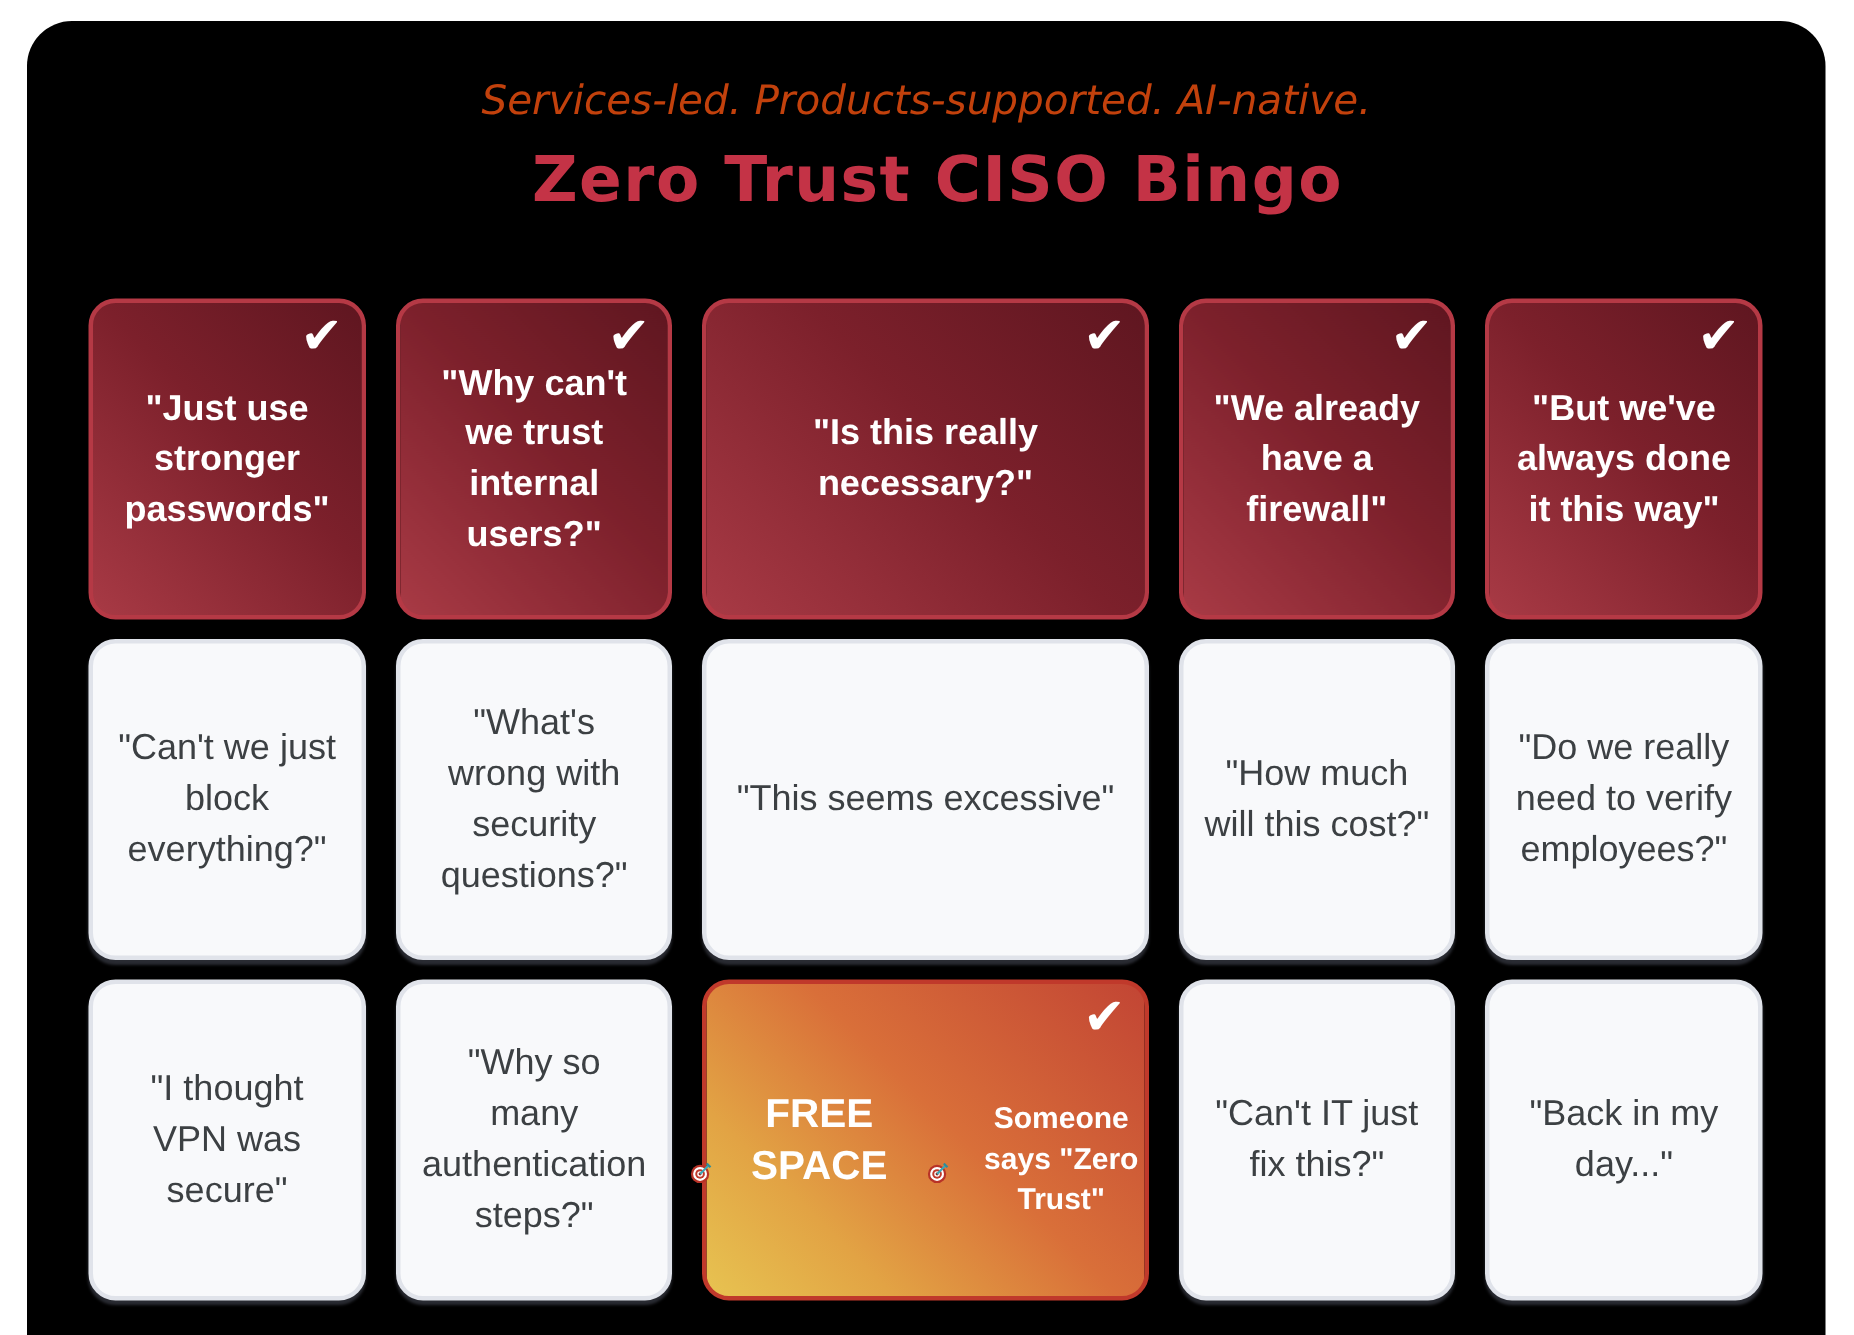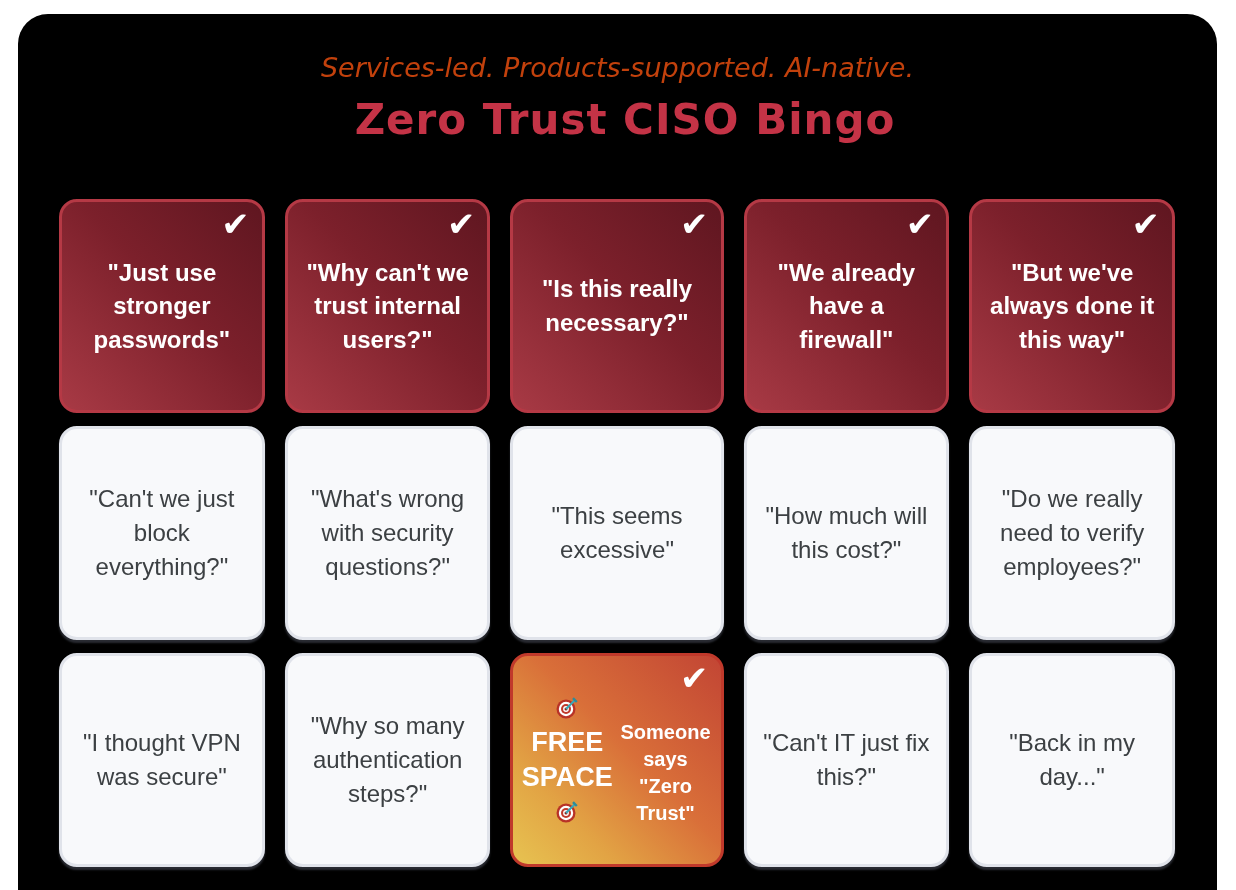--- a/index.html
+++ b/index.html
@@ -79,23 +79,23 @@
     top: 2px;
     right: 12px;
     font-size: 34px;
     font-weight: bold;
     color: #ffffff;
     font-family: "DejaVu Sans", sans-serif;
     line-height: 1.2;
   }
   .free-left {
     display: flex;
-    flex-direction: column;
-    align-items: center;
-    gap: 4px;
+    flex-direction: row;
+    align-items: flex-end;
+    gap: 16px;
     flex: 0 0 46%;
   }
   .free-label {
     font-size: 27px;
     font-weight: bold;
     line-height: 1.3;
     text-align: center;
   }
   .free-caption {
     flex: 0 0 50%;

